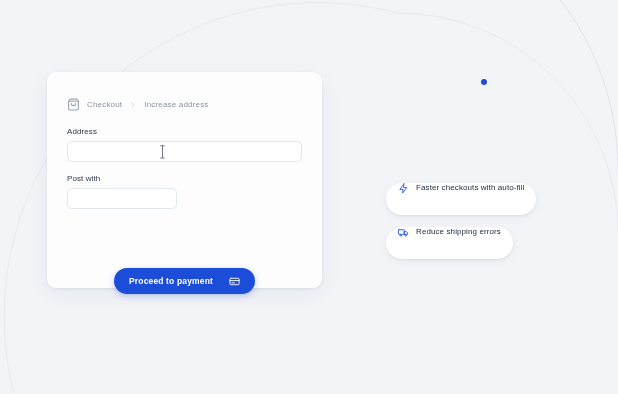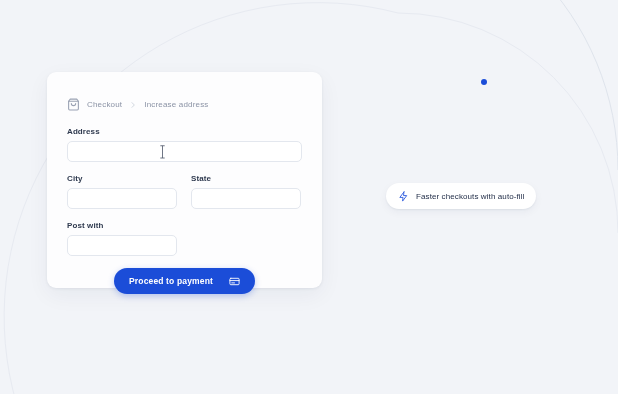--- a/index.html
+++ b/index.html
@@ -72,21 +72,21 @@
   }
   .bc-sep { display: block; width: 8px; height: 8px; opacity: .85; }
 
   
   .form { position: absolute; left: 20px; top: 55px; width: 235px; }
   .field-label {
     font-size: 8px;
     color: #2f3a4f;
     margin-bottom: 5px;
     letter-spacing: .1px;
-    font-weight: 700;
+    font-weight: 400;
   }
   .input-box {
     height: 21px;
     border: 1px solid #e3e7ee;
     border-radius: 5px;
     background: #ffffff;
     box-sizing: border-box;
   }
   .row { display: flex; gap: 14px; margin-top: 12px; }
   .row > div { width: 110px; }
@@ -132,25 +132,24 @@
     position: absolute;
     left: 386px;
     top: 183px;
     display: flex;
     flex-direction: column;
     gap: 12px;
     align-items: flex-start;
   }
   .pill {
     display: flex;
-    align-items: center;
     gap: 7px;
     background: #ffffff;
     border-radius: 999px;
-    height: 26px;
+    height: 32px;
     padding: 0 12px;
     box-shadow: 0 1px 2px rgba(23,38,74,.06),
                 0 3px 9px rgba(23,38,74,.05);
     white-space: nowrap;
   }
   .pill-icon { display: block; width: 11px; height: 11px; flex: 0 0 auto; }
   .pill-text {
     font-size: 8px;
     color: #24304a;
     letter-spacing: .1px;
@@ -196,30 +195,20 @@
           <span class="text-caret">
             <svg viewBox="0 0 8 18" fill="none" stroke="#5a6274" stroke-width="1">
               <line x1="4" y1="2" x2="4" y2="16"></line>
               <line x1="1.5" y1="2" x2="6.5" y2="2"></line>
               <line x1="1.5" y1="16" x2="6.5" y2="16"></line>
             </svg>
           </span>
         </div>
       </div>
 
-      <div class="row">
-        <div>
-          <div class="field-label">City</div>
-          <input class="input-box" style="width: 110px;" type="text" placeholder="">
-        </div>
-        <div>
-          <div class="field-label">State</div>
-          <input class="input-box" style="width: 110px;" type="text" placeholder="">
-        </div>
-      </div>
 
       <div class="row">
         <div>
           <div class="field-label">Post with</div>
           <input class="input-box" style="width: 110px;" type="text" placeholder="">
         </div>
       </div>
     </div>
 
     <div class="cta-wrap">
@@ -241,15 +230,26 @@
     <div class="pill">
       <span>
         <svg class="pill-icon" viewBox="0 0 24 24" fill="none" stroke="#3763e0" stroke-width="2.1" stroke-linecap="round" stroke-linejoin="round">
           <polygon points="13 2 4 14 11 14 10 22 19 10 12 10 13 2"></polygon>
         </svg>
       </span>
       <span class="pill-text">Faster checkouts with auto-fill</span>
     </div>
 
 
+    <div class="pill">
+      <span>
+        <svg class="pill-icon" viewBox="0 0 24 24" fill="none" stroke="#3763e0" stroke-width="2.1" stroke-linecap="round" stroke-linejoin="round">
+          <rect x="1" y="6" width="13" height="10" rx="1"></rect>
+          <path d="M14 10 h4 l3 3 v3 h-7 z"></path>
+          <circle cx="6" cy="18.5" r="1.6"></circle>
+          <circle cx="17" cy="18.5" r="1.6"></circle>
+        </svg>
+      </span>
+      <span class="pill-text">Reduce shipping errors</span>
+    </div>
   </div>
 
 </div>
 
 </body></html>

